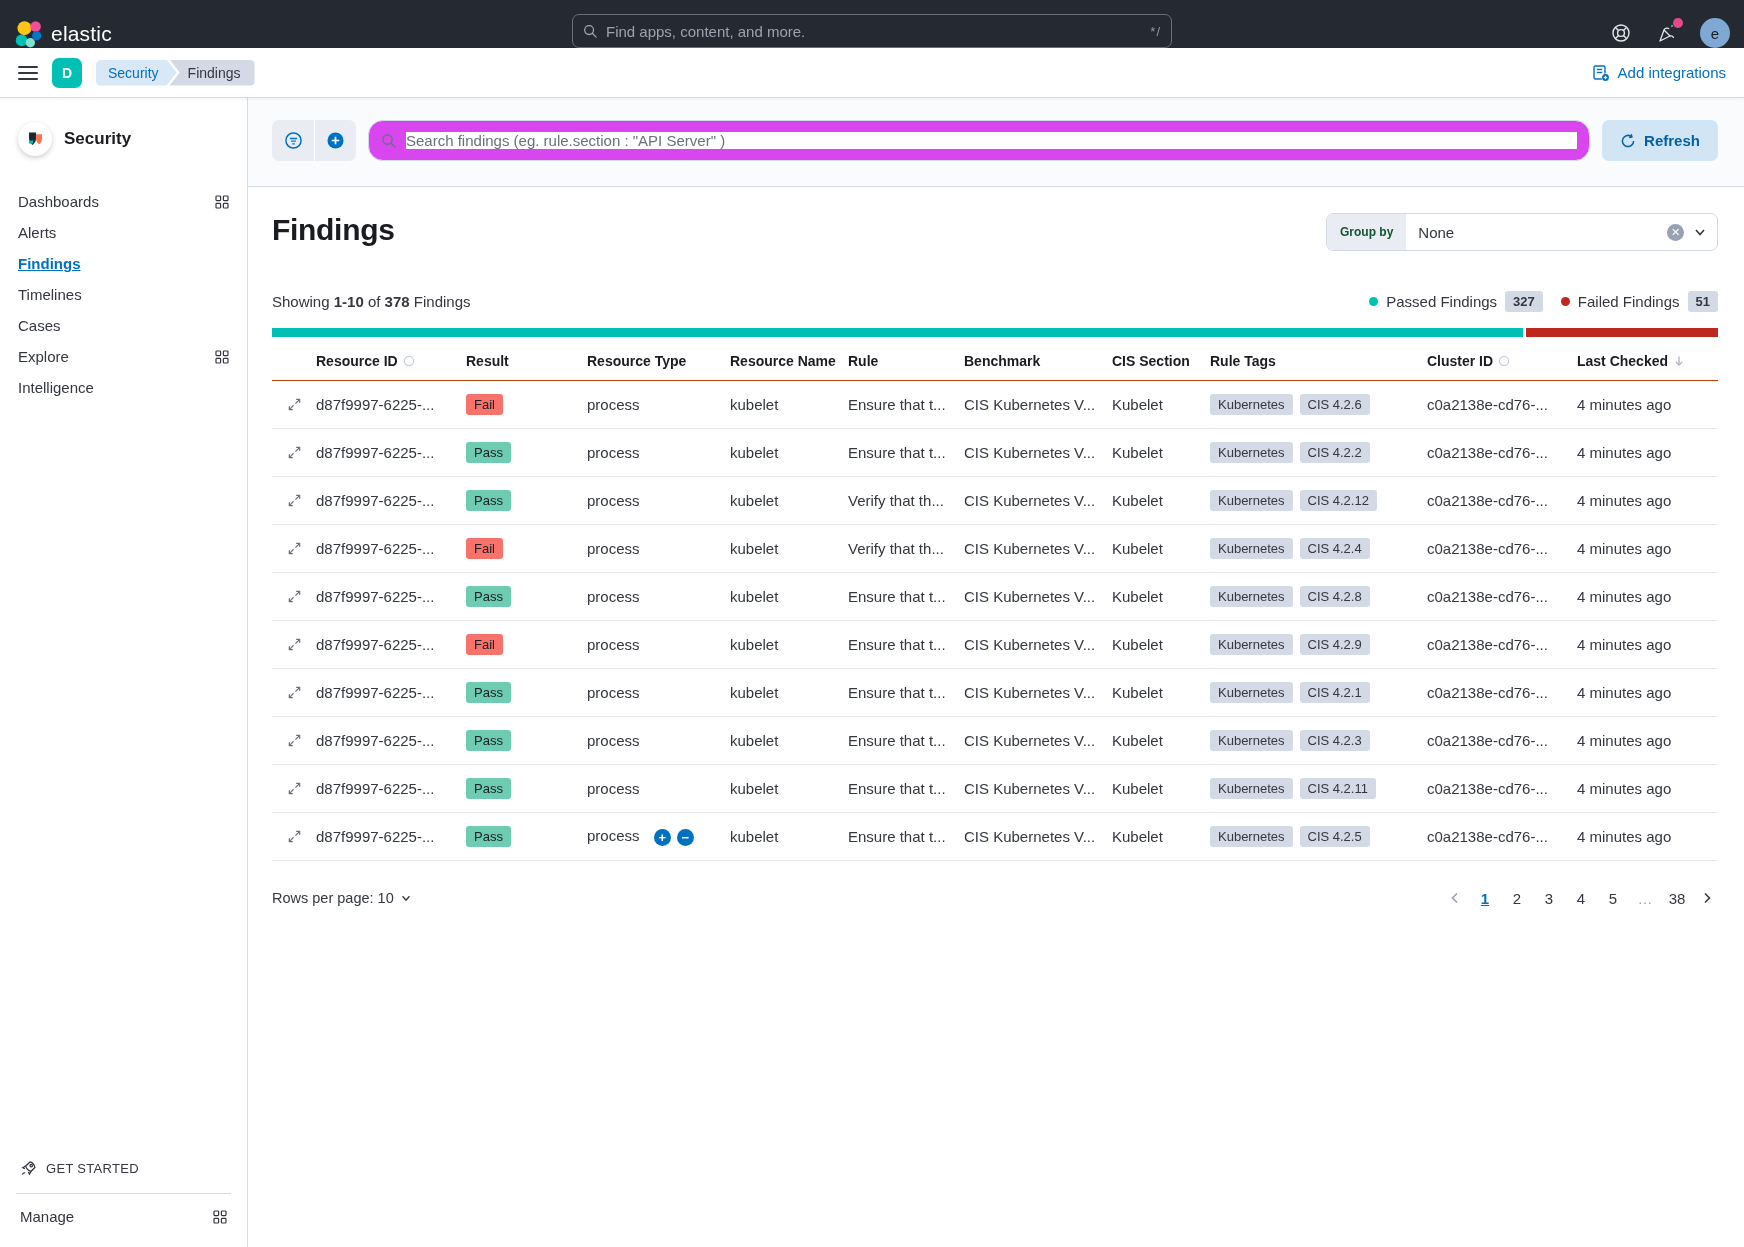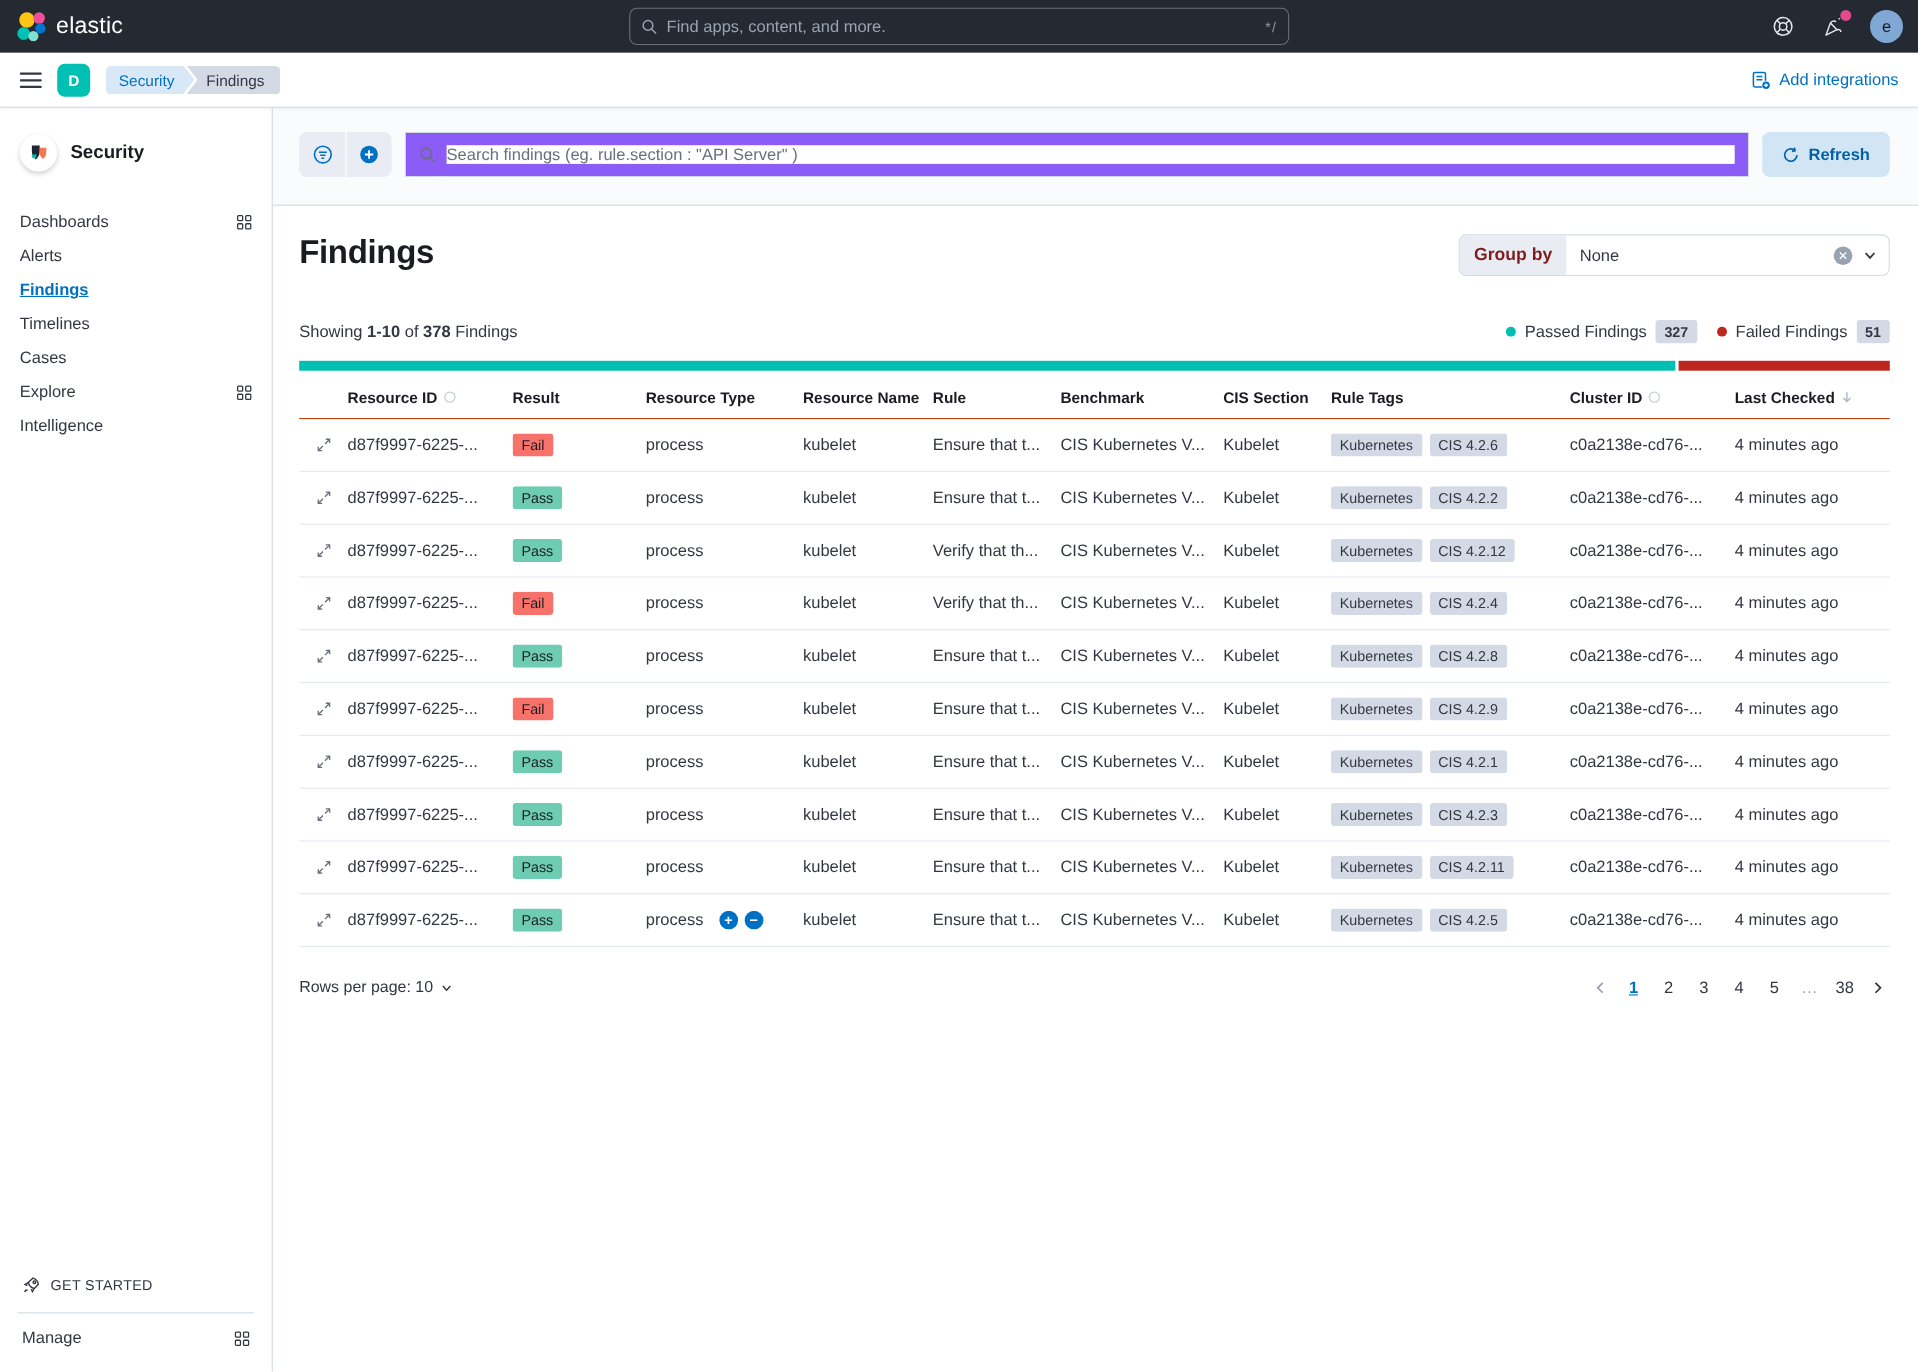--- a/index.html
+++ b/index.html
@@ -1,20 +1,20 @@
 <!DOCTYPE html>
 <html><head>
 <meta charset="utf-8">
 <style>
   * { margin:0; padding:0; box-sizing:border-box; }
   html,body { width:1744px; height:1247px; overflow:hidden; background:#fff;
     font-family:"Liberation Sans","DejaVu Sans",sans-serif; color:#343741; }
 
   
-  .topbar { position:relative; height:48px; background:#252A32; display:flex; align-items:center; padding:0 14px; }
+  .topbar { position:relative; height:48px; background:#252A32; display:flex; align-items:flex-end; padding:0 14px; }
   .brand { display:flex; align-items:center; gap:9px; }
   .brand-name { color:#fff; font-size:21px; font-weight:400; letter-spacing:.2px; }
   .global-search { position:absolute; left:50%; transform:translateX(-50%); width:600px; height:34px;
     border:1px solid #6A7076; border-radius:7px; display:flex; align-items:center; padding:0 10px; background:#252A32; }
   .global-search input { flex:1; background:transparent; border:none; outline:none; color:#0ea5e9; font-size:15px; margin-left:8px; font-family:inherit; }
   .global-search input::placeholder { color:#9BA3AF; }
   .gs-hint { color:#8E96A3; font-size:13px; letter-spacing:1px; }
   .topbar-right { margin-left:auto; display:flex; align-items:center; gap:20px; }
   .tb-icon { position:relative; width:26px; height:26px; display:flex; align-items:center; justify-content:center; cursor:pointer; }
   .notif-dot { position:absolute; top:-2px; right:-3px; width:10px; height:10px; border-radius:50%; background:#E5498D; }
@@ -53,34 +53,34 @@
   .sb-divider { border-top:1px solid #D3DAE6; margin:0 2px 14px; }
   .manage-row { display:flex; align-items:center; justify-content:space-between; padding:0 6px; font-size:15px; cursor:pointer; }
 
   .main { flex:1; display:flex; flex-direction:column; min-width:0; }
 
   
   .toolbar { background:#FAFBFD; border-bottom:1px solid #D3DAE6; padding:22px 26px 25px 24px; display:flex; gap:12px; align-items:center; }
   .filter-group { display:flex; background:#E9EDF3; border-radius:7px; overflow:hidden; height:41px; }
   .fg-btn { width:42px; display:flex; align-items:center; justify-content:center; cursor:pointer; }
   .fg-btn + .fg-btn { border-left:1px solid #fff; }
-  .find-search { flex:1; height:41px; background:#8b5cf6; border:1px solid #D3DAE6; border-radius:1px;
+  .find-search { flex:1; height:41px; background:#d946ef; border:1px solid #D3DAE6; border-radius:15px;
     display:flex; align-items:center; padding:0 12px; box-shadow:inset 0 1px 2px rgba(31,38,46,.05); }
   .find-search input { flex:1; border:none; outline:none; font-size:15px; margin-left:9px; color:#343741; font-family:inherit; }
   .find-search input::placeholder { color:#69707D; }
   .refresh-btn { height:41px; min-width:116px; background:#D2E5F5; border:none; border-radius:7px; color:#0061A6;
     font-size:15px; font-weight:600; display:flex; align-items:center; justify-content:center; gap:8px; cursor:pointer; font-family:inherit; }
 
   
   .content { padding:26px 26px 0 24px; flex:1; }
   .title-row { display:flex; justify-content:space-between; align-items:flex-start; margin-bottom:40px; }
   .page-title { font-size:30px; font-weight:700; color:#1A1C21; letter-spacing:-.3px; }
   .groupby { display:flex; align-items:center; width:392px; height:38px; border:1px solid #D3DAE6; border-radius:7px;
     background:#fff; overflow:hidden; }
-  .gb-label { background:#E9EDF3; height:100%; display:flex; align-items:center; padding:0 13px; font-size:16px; font-weight:600; color:#7f1d1d; }
+  .gb-label { background:#E9EDF3; height:100%; display:flex; align-items:center; padding:0 13px; font-size:12px; font-weight:600; color:#14532d; }
   .gb-value { flex:1; padding:0 12px; font-size:15px; color:#343741; }
   .gb-clear { width:17px; height:17px; border-radius:50%; background:#98A2B3; color:#fff; font-size:11px;
     display:flex; align-items:center; justify-content:center; margin-right:9px; cursor:pointer; }
   .gb-caret { margin-right:10px; display:flex; cursor:pointer; }
 
   .meta-row { display:flex; justify-content:space-between; align-items:center; font-size:15px; }
   .legend { display:flex; align-items:center; gap:18px; }
   .legend-item { display:flex; align-items:center; gap:8px; }
   .dot { width:9px; height:9px; border-radius:50%; }
   .dot.teal { background:#00BFB3; } .dot.red { background:#BD271E; }

